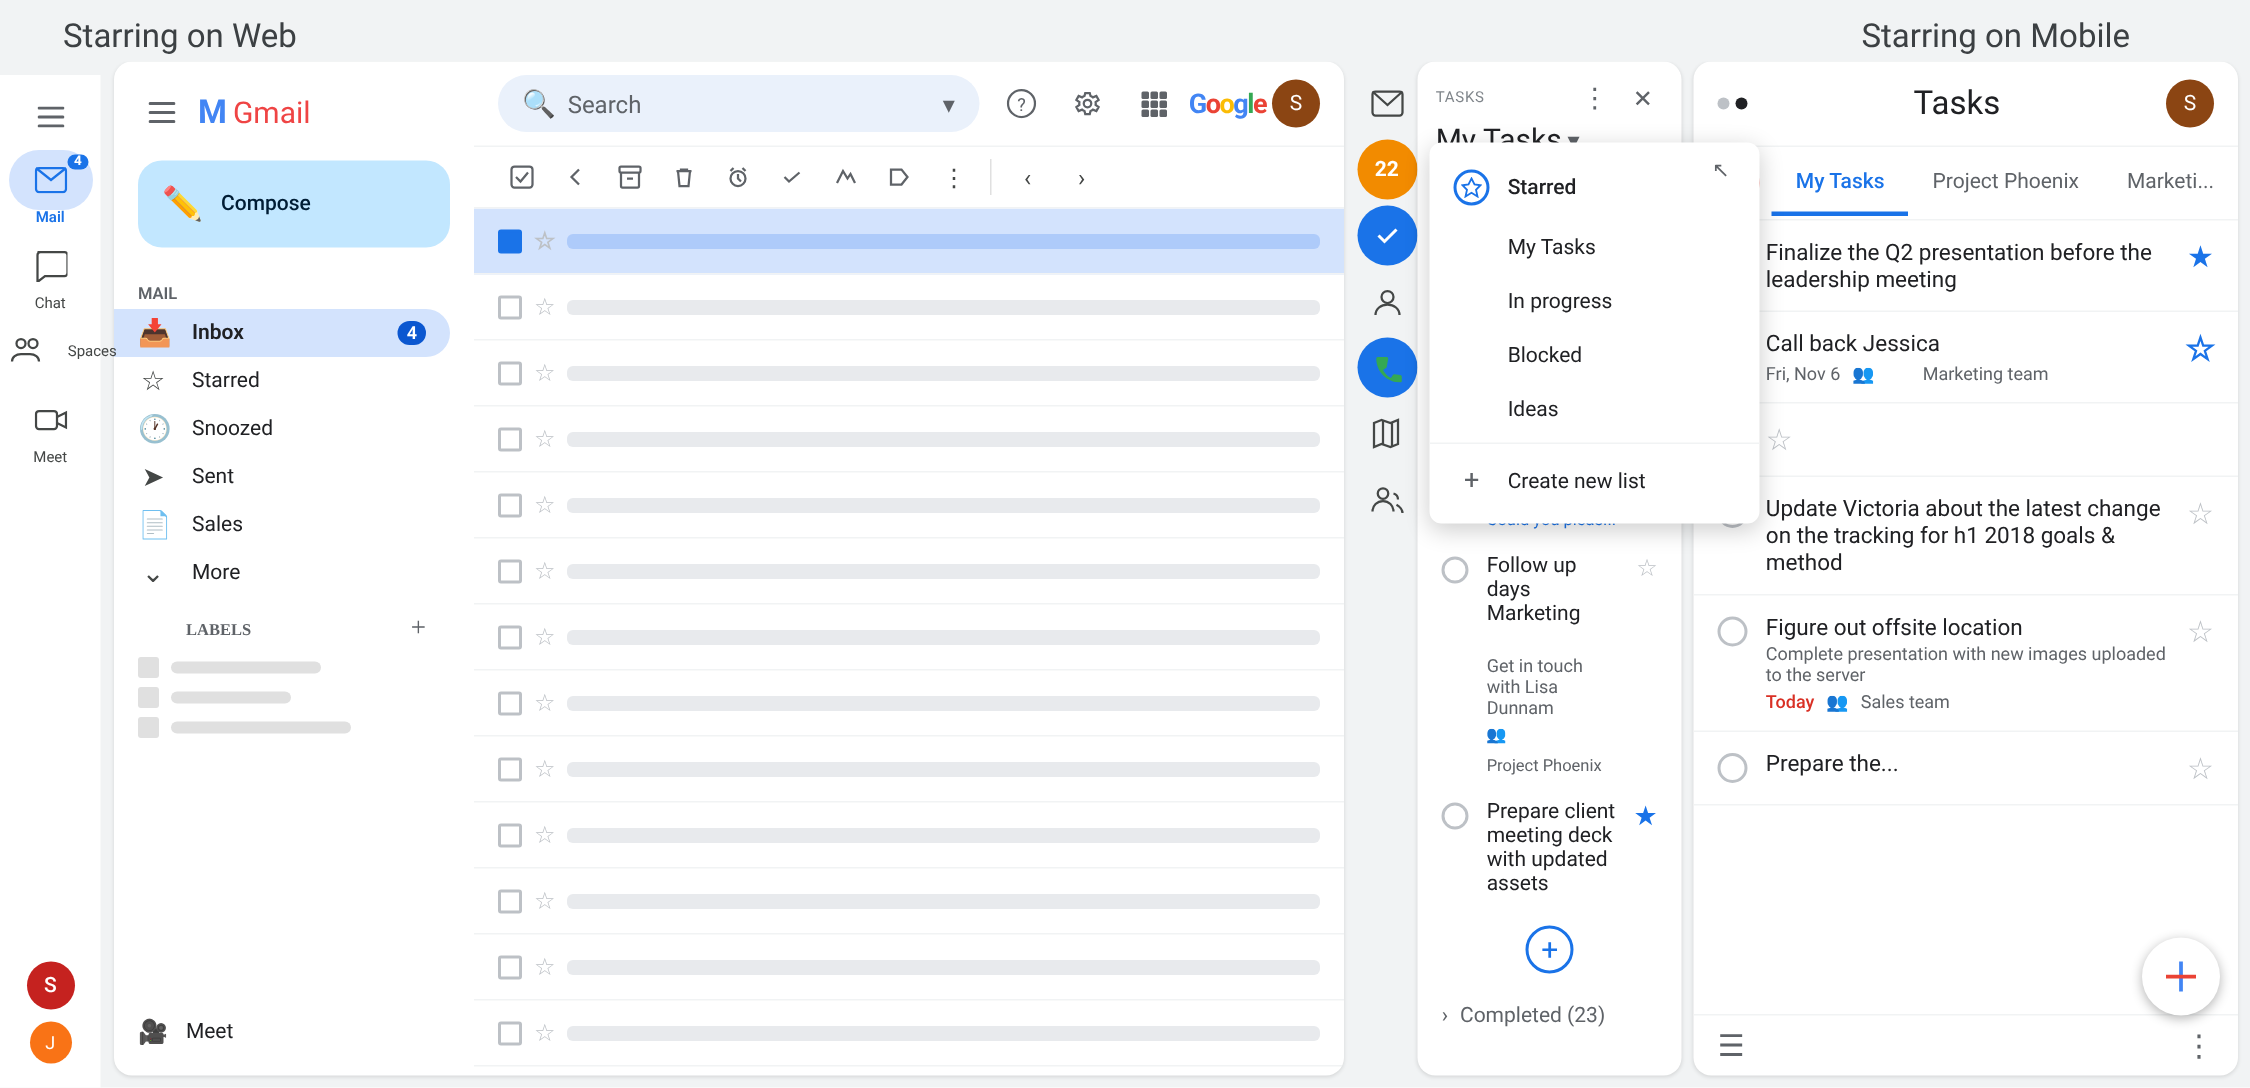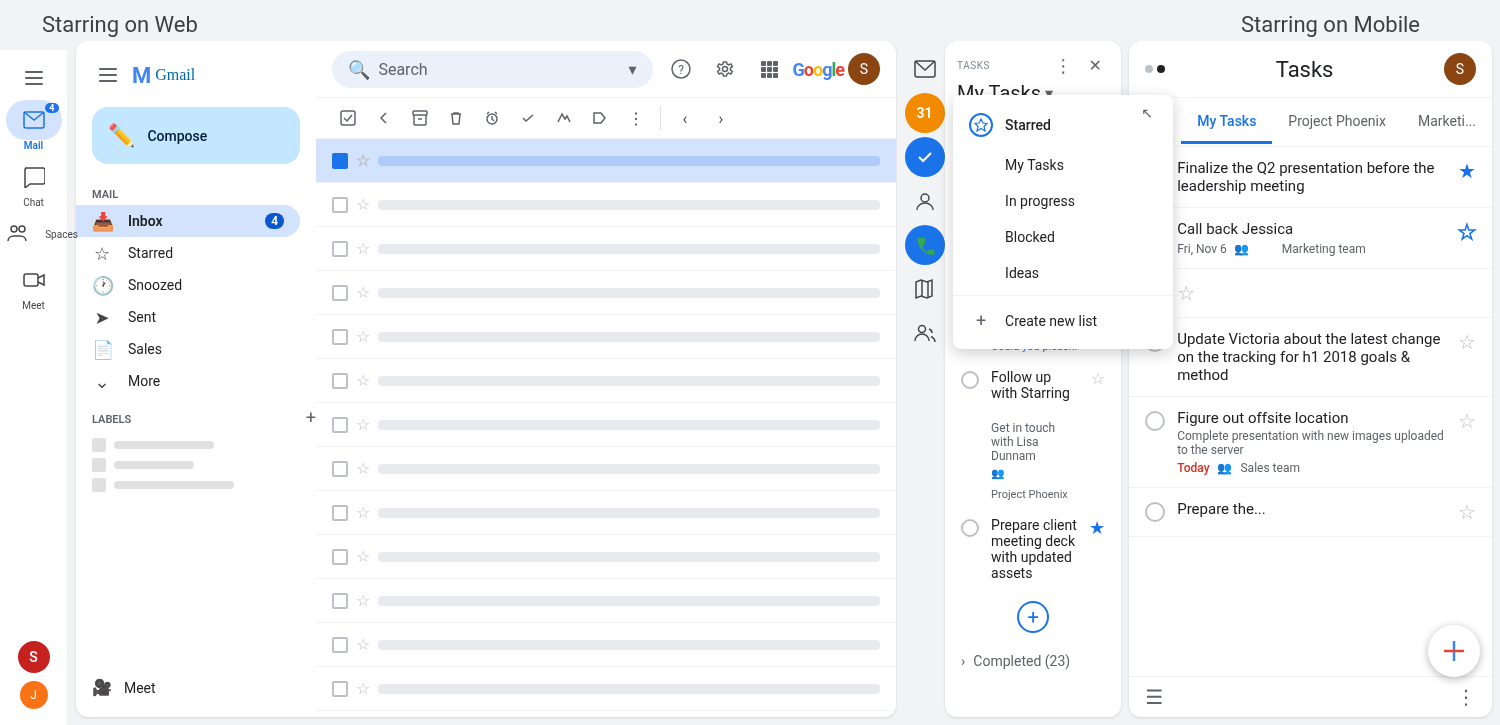--- a/index.html
+++ b/index.html
@@ -39,24 +39,23 @@
       gap: 8px;
       border-bottom: 1px solid #f1f3f4;
     }
     .gmail-logo {
       display: flex;
       align-items: center;
       gap: 4px;
       margin-right: 8px;
     }
     .gmail-logo-text {
-      font-size: 16px;
-      color: #0369a1;
+      font-size: 20px;
+      color: #ef4444;
       font-weight: 400;
-      font-family: Liberation Serif, serif;
     }
     .search-bar {
       flex: 1;
       background: #eaf1fb;
       border-radius: 24px;
       display: flex;
       align-items: center;
       padding: 8px 16px;
       gap: 8px;
       max-width: 480px;
@@ -497,21 +496,21 @@
       </div>
       <div class="nav-item">
         <span class="nav-item-icon">📄</span>
         <span class="nav-item-label">Sales</span>
       </div>
       <div class="nav-item">
         <span class="nav-item-icon">⌄</span>
         <span class="nav-item-label">More</span>
       </div>
 
-      <div style="display:flex; align-items:center; padding: 8px 0 4px;">
+      <div style="display:flex; align-items:center; padding: 8px 32px 4px; font-family: Liberation Serif, serif;">
         <div class="nav-section-label" style="flex:1;">LABELS</div>
         <span style="font-size:18px; color:#5f6368; cursor:pointer;">+</span>
       </div>
 
       <div style="padding: 4px 16px;">
         <div style="display:flex; align-items:center; gap:8px; margin-bottom:6px;">
           <div style="width:14px;height:14px;background:#e0e0e0;border-radius:2px;"></div>
           <div style="height:8px;width:100px;background:#e0e0e0;border-radius:4px;"></div>
         </div>
         <div style="display:flex; align-items:center; gap:8px; margin-bottom:6px;">
@@ -703,21 +702,21 @@
   </div>
 
   <div class="right-panel-icons">
     <div class="rp-icon">
       <svg width="22" height="18" viewBox="0 0 22 18">
           <rect x="1" y="1" width="20" height="16" rx="2" stroke="#444746" stroke-width="1.5" fill="none"></rect>
           <polyline points="1,1 11,10 21,1" stroke="#444746" stroke-width="1.5" fill="none"></polyline>
         </svg>
     </div>
     <div class="rp-icon" style="background:#f28b00; color:white; border-radius:50%;">
-      <span style="font-size:14px;font-weight:700;color:white;">31</span>
+      <span style="font-size:14px;font-weight:700;color:white;">22</span>
     </div>
     <div class="rp-icon active" style="background:#1a73e8;border-radius:50%;">
       <svg width="20" height="20" viewBox="0 0 20 20">
           <polyline points="4,10 8,14 16,6" stroke="white" stroke-width="2" fill="none"></polyline>
         </svg>
     </div>
     <div class="rp-icon">
       <svg width="22" height="22" viewBox="0 0 22 22">
           <circle cx="11" cy="8" r="4" stroke="#444746" stroke-width="1.5" fill="none"></circle>
           <path d="M3 20c0-4 3.6-7 8-7s8 3 8 7" stroke="#444746" stroke-width="1.5" fill="none"></path>
@@ -822,21 +821,21 @@
             <span style="font-size:11px;color:#1a73e8;">✉</span>
             <span style="font-size:11px;color:#1a73e8;">Could you pleas...</span>
           </div>
         </div>
         <span class="task-star unstarred">☆</span>
       </div>
 
       <div class="task-item">
         <div class="task-circle"></div>
         <div class="task-content">
-          <div class="task-title">Follow up with Starring</div>
+          <div class="task-title">Follow up days Marketing</div>
           <div class="task-details">Get in touch with Lisa Dunnam</div>
           <div class="task-meta">
             <span style="font-size:11px;color:#5f6368;">👥</span>
             <span style="font-size:11px;color:#5f6368;">Project Phoenix</span>
           </div>
         </div>
         <span class="task-star unstarred">☆</span>
       </div>
 
       <div class="task-item">

